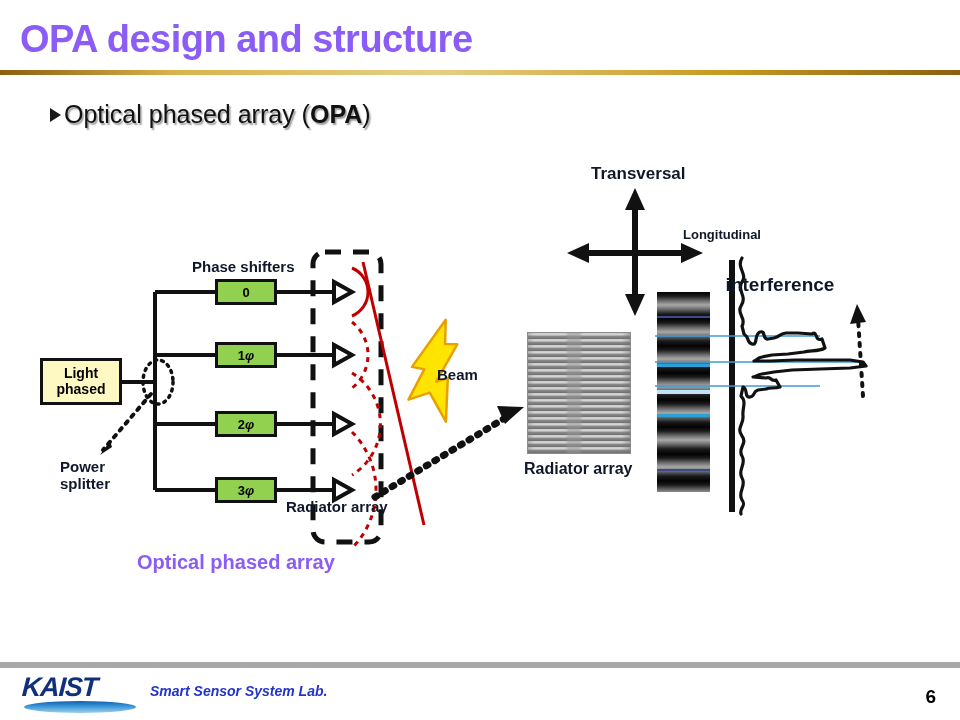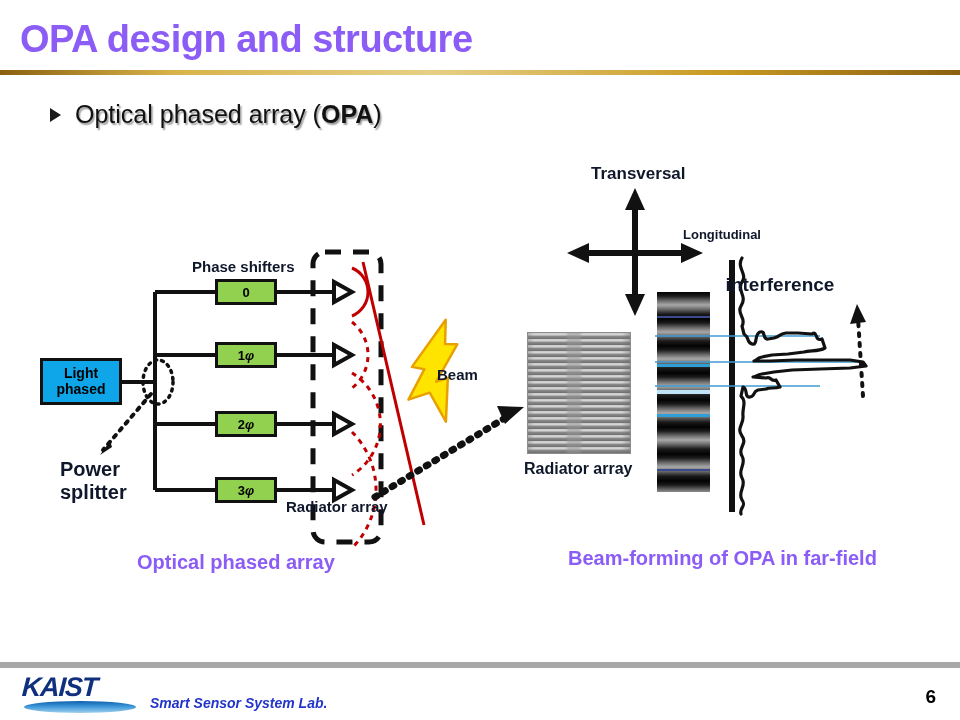--- a/index.html
+++ b/index.html
@@ -30,21 +30,21 @@
     left: 0; top: 70px;
     width: 960px; height: 5px;
     background: linear-gradient(to right, #8A6010 0%, #D8B34A 18%, #E6CF86 45%, #C99A22 75%, #8A6010 100%);
   }
 
   
   #bullet-line {
     position: absolute;
     left: 50px; top: 100px;
     display: flex; align-items: center;
-    gap: 14px;
+    gap: 3px;
     white-space: nowrap;
   }
   .bullet-marker {
     width: 0; height: 0;
     border-left: 11px solid #1a1a1a;
     border-top: 7px solid transparent;
     border-bottom: 7px solid transparent;
   }
   #bullet-text {
     font-size: 25px; color: #111;
@@ -68,21 +68,21 @@
     border: 3px solid #111;
     display: flex; align-items: center; justify-content: center;
     font-size: 13px; font-weight: bold; color: #000;
   }
   .ps-box i { font-style: italic; }
 
   #light-source {
     position: absolute;
     left: 40px; top: 358px;
     width: 82px; height: 47px;
-    background: #0ea5e9;
+    background: #fef9c3;
     border: 3px solid #111;
     display: flex; flex-direction: column;
     align-items: center; justify-content: center;
     font-size: 14px; font-weight: bold; color: #000;
     line-height: 1.12;
   }
 
   .caption-blue {
     position: absolute;
     color: #8b5cf6;
@@ -144,21 +144,20 @@
     position: absolute; left: 2px; top: 29px;
     width: 112px; height: 12px;
     border-radius: 50%;
     background: linear-gradient(to bottom, #0E5FAE 0%, #3C96D8 45%, #9FD0EE 100%);
   }
   #lab-name {
     position: absolute; left: 150px; top: 683px;
     font-size: 14px; font-weight: bold; font-style: italic;
     color: #2234C9;
     white-space: nowrap;
-    margin-top: 12px;
   }
   #page-number {
     position: absolute; right: 24px; top: 686px;
     font-size: 19px; font-weight: bold; color: #000;
   }
 
   svg { overflow: visible; }
 </style>
 </head>
 <body>
@@ -237,21 +236,21 @@
   <div class="ps-box" style="left:215px; top:477px;">
     <span>3</span>
       <i>φ</i>
   </div>
 
   <div id="light-source">
     <span>Light</span>
     <span>phased</span>
   </div>
 
-  <div class="lbl" style="left:60px; top:458px; font-size:20px;">
+  <div class="lbl" style="left:60px; top:458px; font-size:15px;">
     <span>Power</span><br>
     <span>splitter</span>
   </div>
 
   <div class="lbl" style="left:286px; top:498px; font-size:15px;">Radiator array</div>
 
   <svg style="position:absolute; left:395px; top:318px;" width="70" height="110">
     <polygon points="58,4 18,46 30,50 10,78 32,74 44,105 52,62 40,64 66,30 54,28" fill="#FFE400" stroke="#E8A000" stroke-width="2.5" stroke-linejoin="round" transform="rotate(-8 38 55)"></polygon>
   </svg>
 
@@ -342,21 +341,20 @@
 
     <line x1="163" y1="140" x2="158" y2="62" stroke="#111" stroke-width="4" stroke-dasharray="3 7" stroke-linecap="round"></line>
     <polygon points="157,48 150,68 166,66" fill="#111"></polygon>
   </svg>
 
   <div class="lbl" style="left:780px; top:252px; font-size:19px; text-align:center; transform:translateX(-50%);">
     <br>
     <span>interference</span>
   </div>
 
-  <div class="caption-blue" style="left:568px; top:547px; font-size:20px;">Beam-forming of OPA in far-field</div>
 
   <div id="footer-rule"></div>
 
   <div id="kaist-logo">
     <div id="kaist-word">KAIST</div>
     <div id="kaist-swoosh"></div>
   </div>
 
   <div id="lab-name">Smart Sensor System Lab.</div>
   <div id="page-number">6</div>

